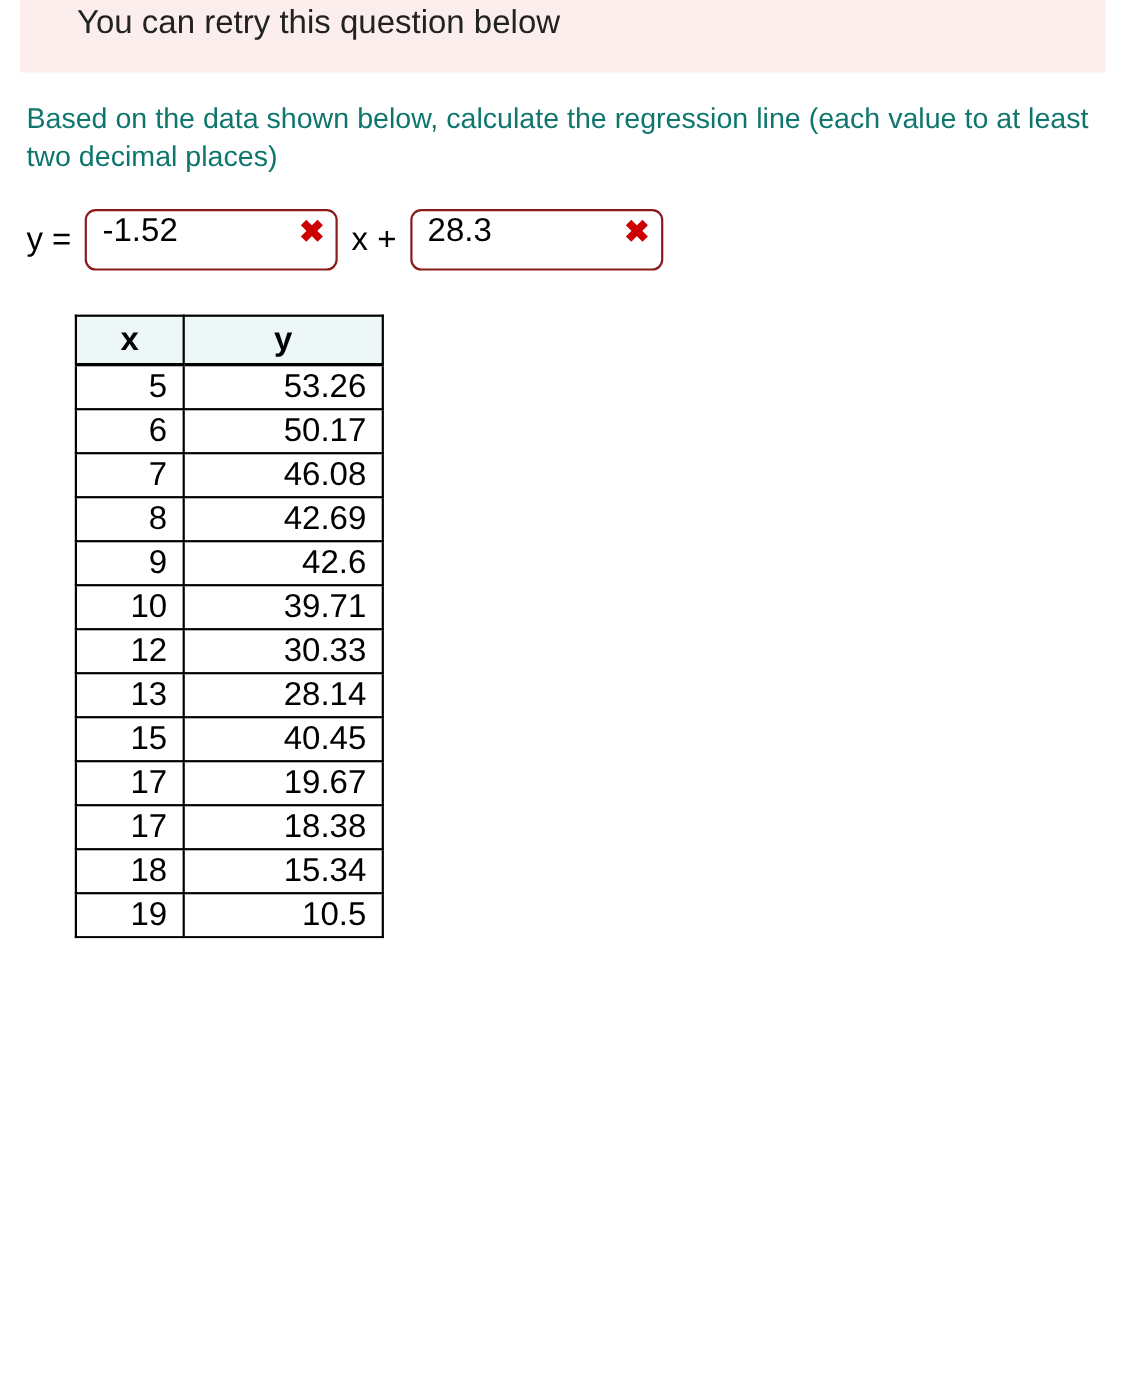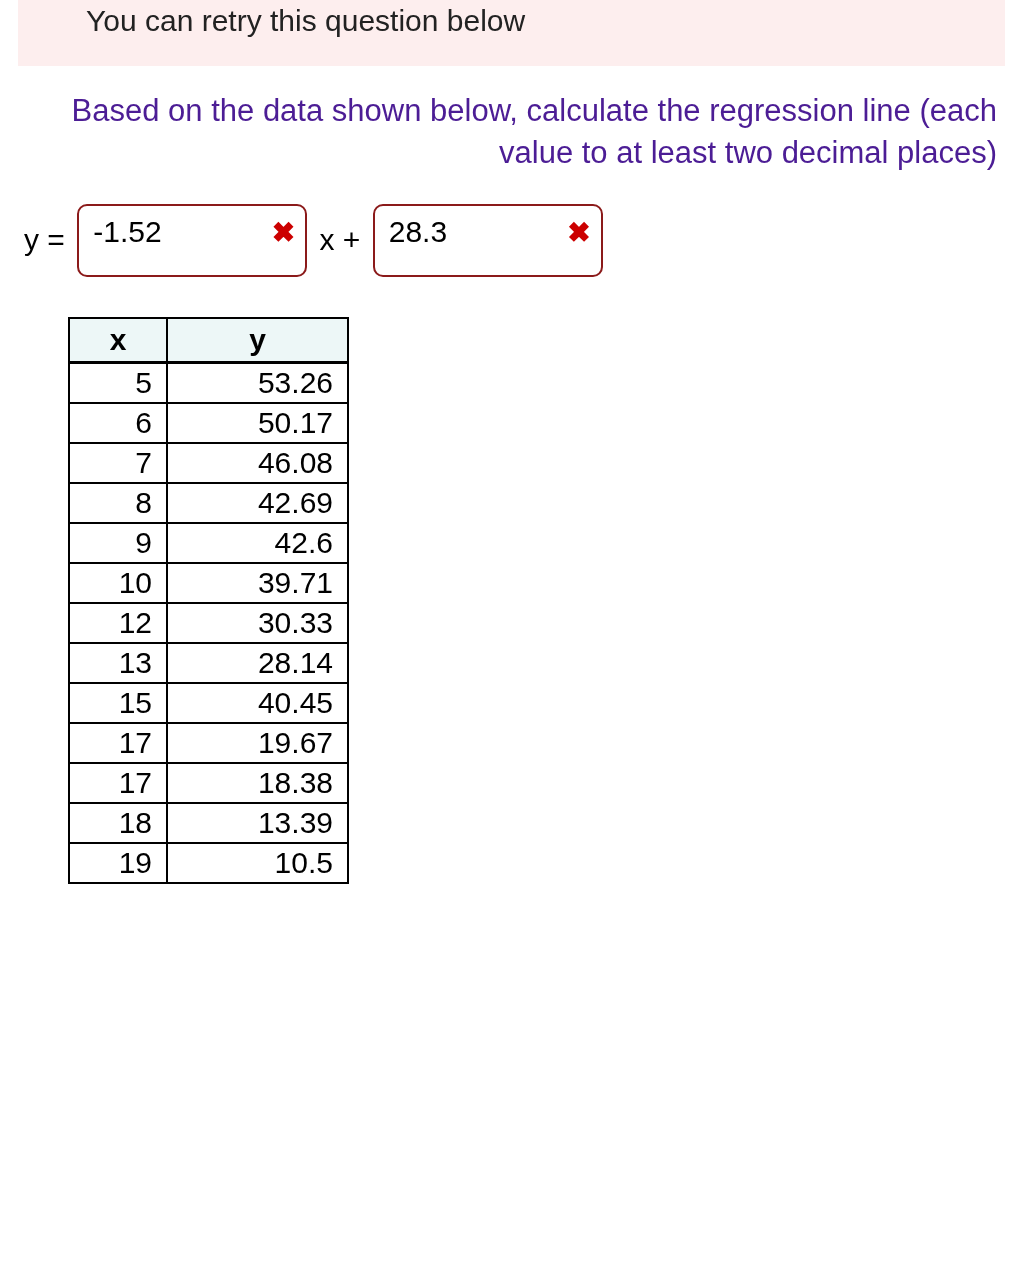--- a/index.html
+++ b/index.html
@@ -6,47 +6,46 @@
     margin: 0;
     padding: 0;
     font-family: "Trebuchet MS", "Lucida Sans Unicode", "Lucida Grande", sans-serif;
     font-size: 30px;
     color: #000;
     background: #fff;
     width: 1021px;
   }
   .retry-banner {
     background: #fdeeee;
-    padding: 4px 10px 28px 68px;
+    padding: 4px 10px 28px 52px;
     margin: 0 16px 24px 18px;
     font-size: 30px;
     color: #222;
   }
   .prompt {
     padding: 0 24px 0 24px;
-    font-size: 31px;
+    font-size: 26px;
     line-height: 1.35;
-    color: #4c1d95;
-    text-align: right;
+    color: #0f766e;
   }
   .equation {
     padding: 30px 0 0 24px;
     display: flex;
     align-items: center;
     font-size: 30px;
   }
   .eq-text {
     white-space: pre;
   }
   .answer-input {
     display: inline-flex;
     align-items: center;
     border: 2px solid #8b1a1a;
     border-radius: 10px;
-    height: 73px;
+    height: 56px;
     padding: 0 6px 16px 14px;
     margin: 0 4px;
     box-sizing: border-box;
     font-size: 30px;
     width: 230px;
     justify-content: space-between;
   }
   .answer-input .value {
     flex: 1;
   }
@@ -153,20 +152,20 @@
       <tr>
         <td class="col-x">17</td>
         <td class="col-y">19.67</td>
       </tr>
       <tr>
         <td class="col-x">17</td>
         <td class="col-y">18.38</td>
       </tr>
       <tr>
         <td class="col-x">18</td>
-        <td class="col-y">13.39</td>
+        <td class="col-y">15.34</td>
       </tr>
       <tr>
         <td class="col-x">19</td>
         <td class="col-y">10.5</td>
       </tr>
     </tbody>
 </table>
 
 </body></html>

